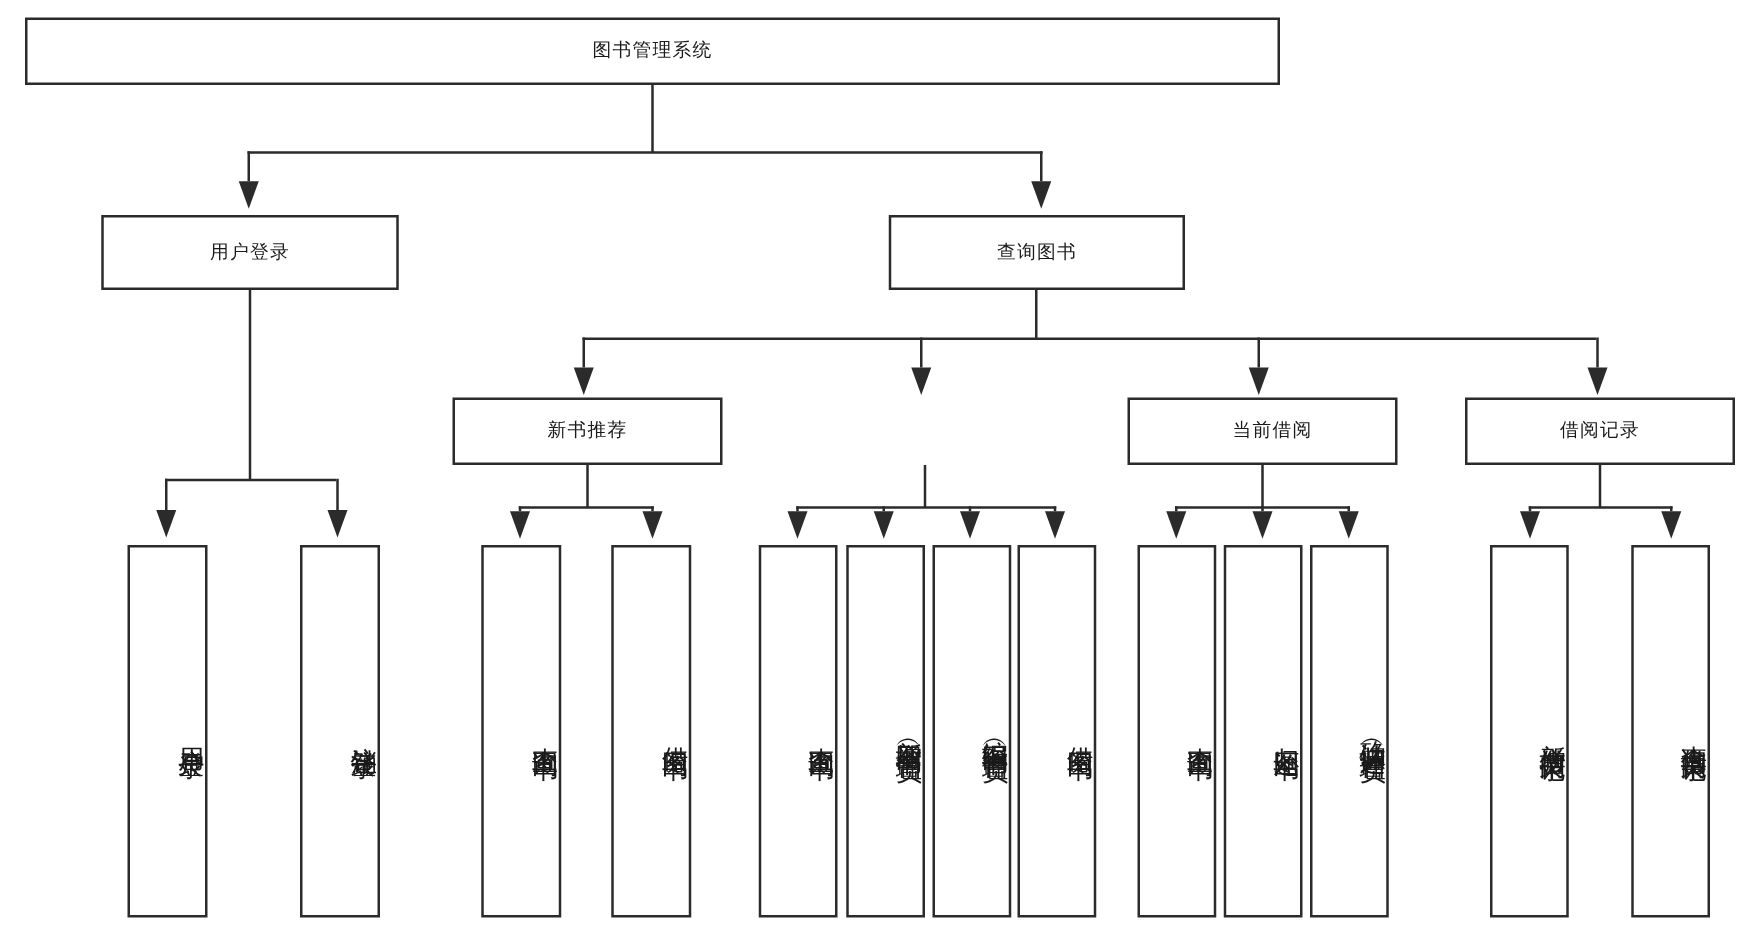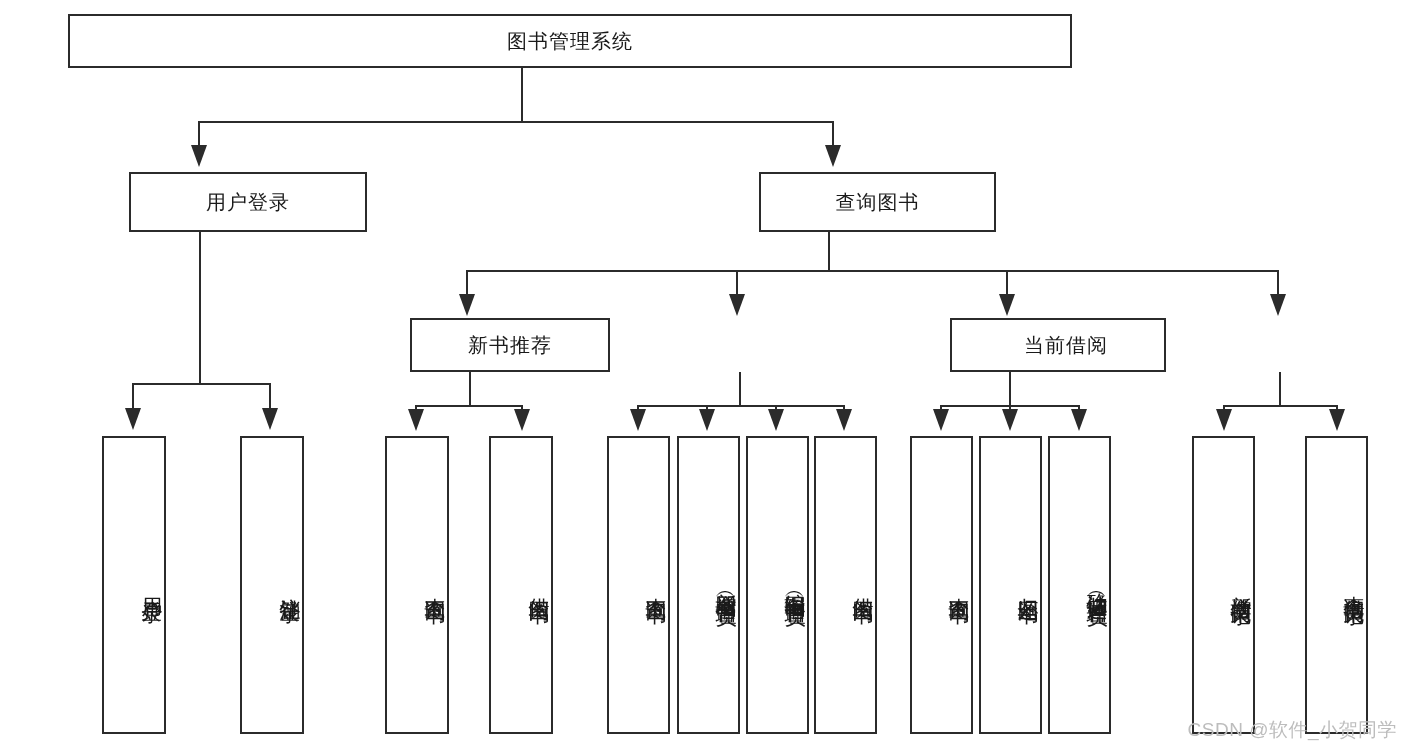--- a/index.html
+++ b/index.html
@@ -24,24 +24,23 @@
     box-sizing: border-box;
     background: #ffffff;
     border: 2px solid #2b2b2b;
     display: flex;
     align-items: center;
     justify-content: center;
     color: #1a1a1a;
     text-align: center;
   }
   .node.horiz {
-    font-size: 20px;
+    font-size: 15px;
     letter-spacing: 1px;
     line-height: 1.2;
-    margin-left: 48px;
   }
   .node.vert {
     writing-mode: vertical-rl;
     text-orientation: upright;
     font-size: 21px;
     line-height: 1.18;
     letter-spacing: 2px;
     padding: 6px 0;
     align-items: flex-start;
     justify-content: center;
@@ -117,25 +116,28 @@
   <div class="hline" style="left:466px; top:270px; width:811px;"></div>
   <div class="vline" style="left:466px; top:270px; height:24px;"></div>
   <div class="arrow" style="left:459px; top:294px;"></div>
   <div class="vline" style="left:736px; top:270px; height:24px;"></div>
   <div class="arrow" style="left:729px; top:294px;"></div>
   <div class="vline" style="left:1006px; top:270px; height:24px;"></div>
   <div class="arrow" style="left:999px; top:294px;"></div>
   <div class="vline" style="left:1277px; top:270px; height:24px;"></div>
   <div class="arrow" style="left:1270px; top:294px;"></div>
 
-  <div class="node horiz" style="left:362px; top:318px; width:200px; height:54px;">
+  <div class="node horiz" style="left:362px; top:318px; width:216px; height:54px;">
     <span>新书推荐</span>
   </div>
   <div class="node horiz" style="left:902px; top:318px; width:216px; height:54px;padding-left:16px;">
     <span>当前借阅</span>
+  </div>
+  <div class="node horiz" style="left:1172px; top:318px; width:216px; height:54px;">
+    <span>借阅记录</span>
   </div>
 
   <div class="vline" style="left:469px; top:372px; height:34px;"></div>
   <div class="hline" style="left:415px; top:405px; width:108px;"></div>
   <div class="vline" style="left:415px; top:405px; height:4px;"></div>
   <div class="arrow" style="left:408px; top:409px;"></div>
   <div class="vline" style="left:521px; top:405px; height:4px;"></div>
   <div class="arrow" style="left:514px; top:409px;"></div>
 
   <div class="vline" style="left:739px; top:372px; height:34px;"></div>
@@ -202,15 +204,14 @@
     <span>确认归还（管理员）</span>
   </div>
 
   <div class="node vert" style="left:1192px; top:436px; width:63px; height:298px;">
     <span>新增借阅记录</span>
   </div>
   <div class="node vert" style="left:1305px; top:436px; width:63px; height:298px;">
     <span>查询借阅记录</span>
   </div>
 
-  <div id="watermark">CSDN @软件_小贺同学</div>
 
 </div>
 
 </body></html>

